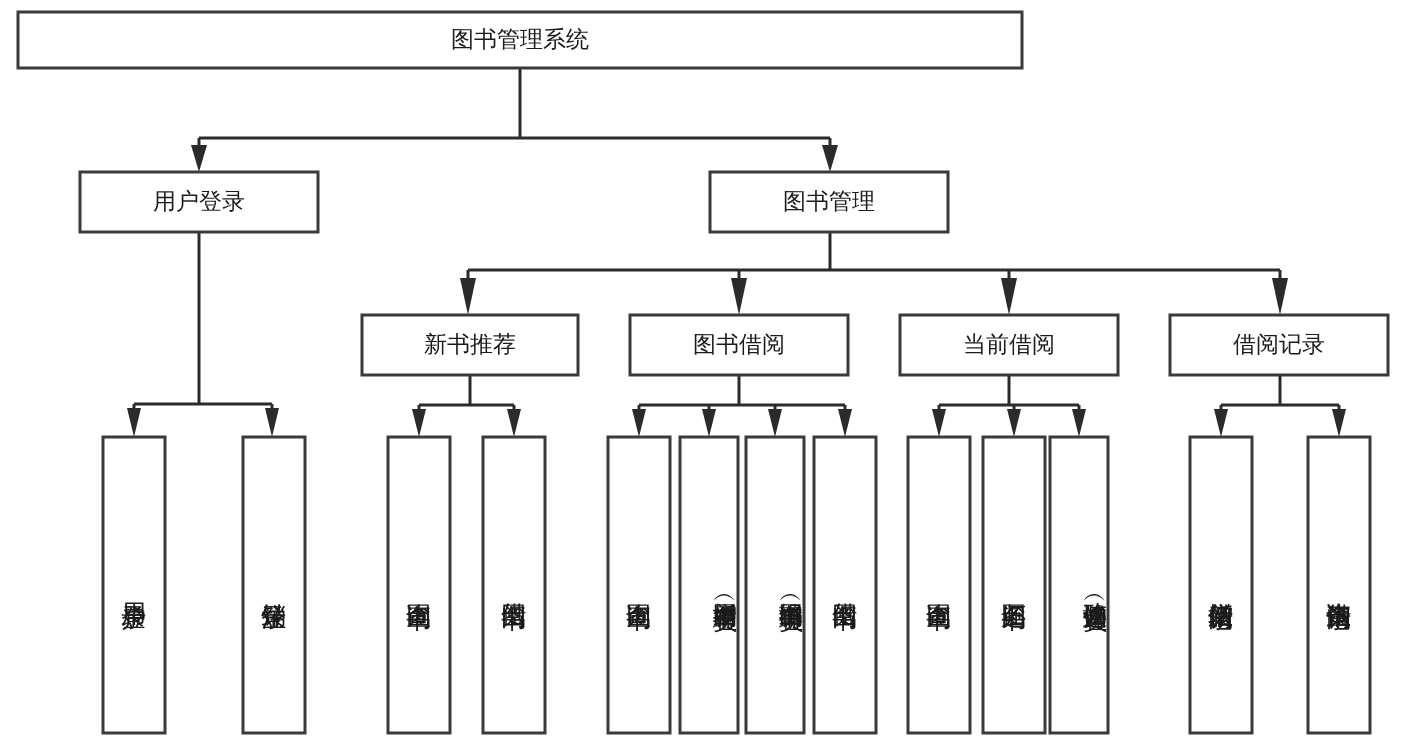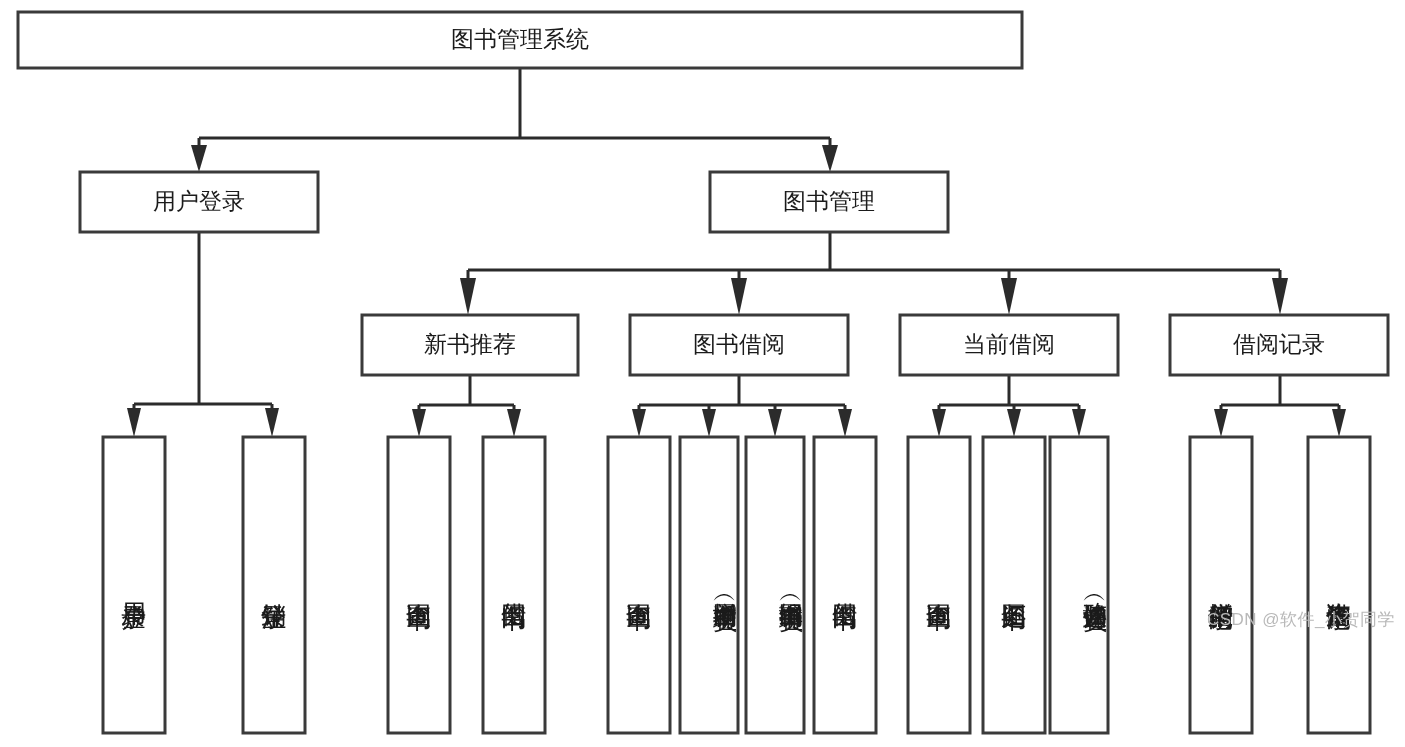--- a/index.html
+++ b/index.html
@@ -216,15 +216,14 @@
   <div class="vlabel" style="left:908px; top:437px; width:62px; height:296px; display:flex; align-items:center; justify-content:center;">查询图书</div>
 
   <div class="vlabel" style="left:983px; top:437px; width:62px; height:296px; display:flex; align-items:center; justify-content:center;">归还图书</div>
 
   <div class="vlabel" style="left:1050px; top:441px; width:58px; height:292px; display:flex; align-items:flex-start; justify-content:center; font-size:24px;">确认归还（管理员）</div>
 
   <div class="vlabel" style="left:1190px; top:437px; width:62px; height:296px; display:flex; align-items:center; justify-content:center;">新增借阅记录</div>
 
   <div class="vlabel" style="left:1308px; top:437px; width:62px; height:296px; display:flex; align-items:center; justify-content:center;">查询借阅记录</div>
 
-  <div class="watermark">CSDN @软件_小贺同学</div>
 
 </div>
 
 </body></html>

